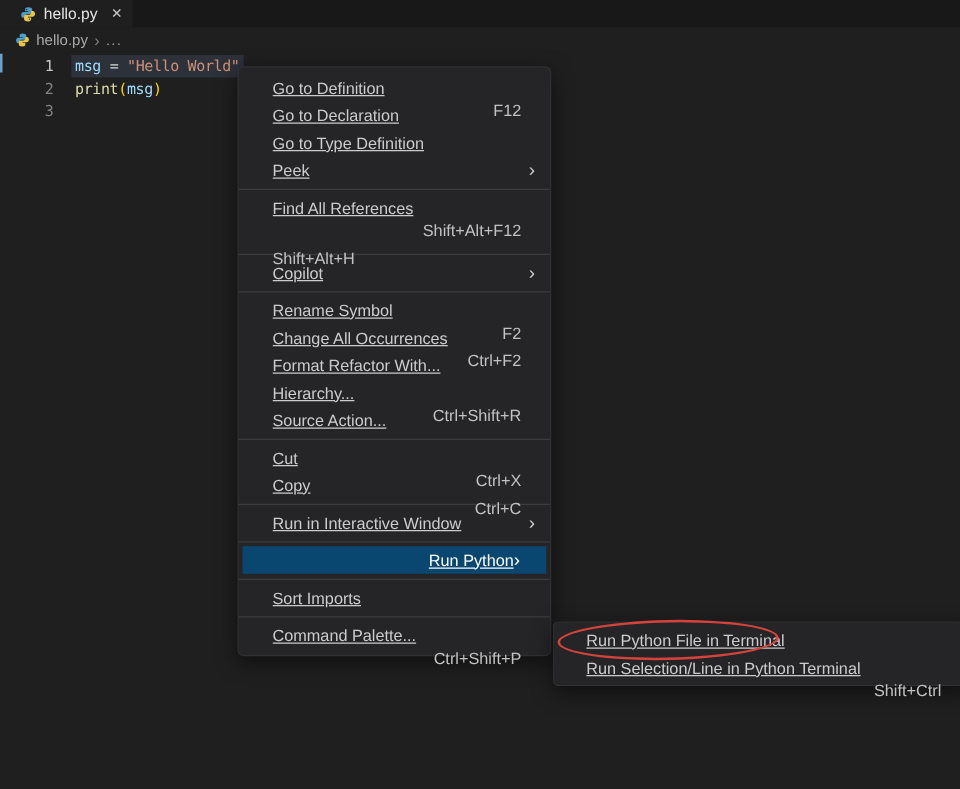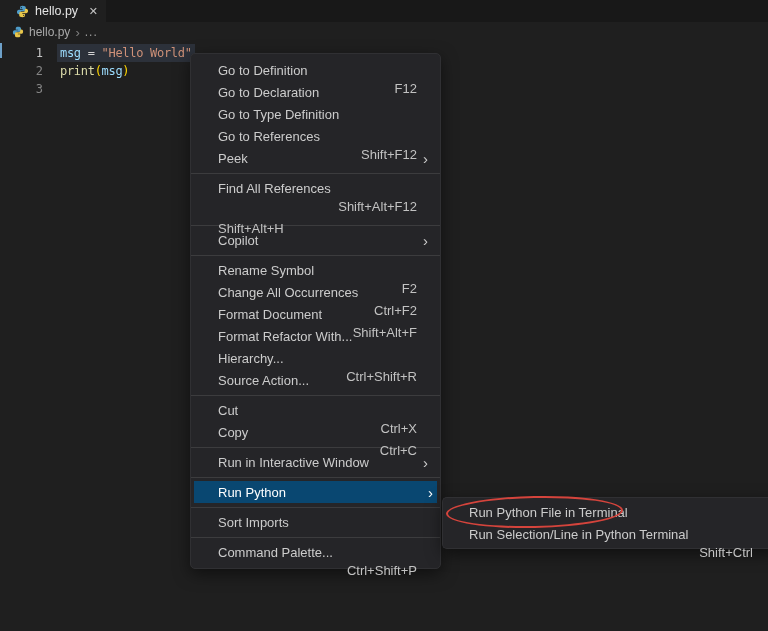--- a/index.html
+++ b/index.html
@@ -67,26 +67,26 @@
     box-shadow:0 5px 16px rgba(0,0,0,.5);
     padding:5px 0; font-size:13px; color:#cccccc;
   }
   #context-menu { left:190px; top:53px; width:251px; }
   #run-python-submenu { left:442px; top:497px; width:334px; padding:3px 0; border-radius:5px 0 0 5px; border-right:none; }
 
   .menu-item {
     height:22px; display:flex; align-items:center;
     padding:0 10px 0 27px; cursor:pointer; white-space:nowrap;
   }
-  .mi-label { flex:1 1 auto; overflow:hidden; }
+  .mi-label { flex:1 1 auto; overflow:hidden;text-decoration:underline; }
   .mi-shortcut { padding-right:13px; color:#c2c2c2;margin-top:36px; }
   .mi-arrow { color:#cccccc; font-size:15px; line-height:1; padding-right:2px; }
   .menu-item.highlighted {
     background:#094771; color:#ffffff; border-radius:0;
-    margin:0 3px; padding-left:24px; padding-right:2px;
+    margin:0 3px; padding-left:24px; padding-right:19px;text-align:right;
   }
   .menu-item.highlighted .mi-shortcut, .menu-item.highlighted .mi-arrow { color:#ffffff; }
   .menu-sep { height:1px; background:#3c3c3e; margin:3.5px 0; }
 
   #run-python-submenu .menu-item { padding-left:26px; }
 
   
   .annotation-ellipse {
     position:absolute; left:446px; top:496px; width:177px; height:32px;
     border:2px solid #d5443c; border-radius:50%;
@@ -138,24 +138,20 @@
       <span class="mi-label">Go to Definition</span>
       <span class="mi-shortcut">F12</span>
     </div>
     <div class="menu-item">
       <span class="mi-label">Go to Declaration</span>
     </div>
     <div class="menu-item">
       <span class="mi-label">Go to Type Definition</span>
     </div>
     <div class="menu-item">
-      <span class="mi-label">Go to References</span>
-      <span class="mi-shortcut">Shift+F12</span>
-    </div>
-    <div class="menu-item">
       <span class="mi-label">Peek</span>
       <span class="mi-arrow">›</span>
     </div>
     <div class="menu-sep"></div>
     <div class="menu-item">
       <span class="mi-label">Find All References</span>
       <span class="mi-shortcut">Shift+Alt+F12</span>
     </div>
     <div class="menu-item">
       <span class="mi-shortcut">Shift+Alt+H</span>
@@ -168,24 +164,20 @@
     <div class="menu-sep"></div>
     <div class="menu-item">
       <span class="mi-label">Rename Symbol</span>
       <span class="mi-shortcut">F2</span>
     </div>
     <div class="menu-item">
       <span class="mi-label">Change All Occurrences</span>
       <span class="mi-shortcut">Ctrl+F2</span>
     </div>
     <div class="menu-item">
-      <span class="mi-label">Format Document</span>
-      <span class="mi-shortcut">Shift+Alt+F</span>
-    </div>
-    <div class="menu-item">
       <span class="mi-label">Format Refactor With...</span>
     </div>
     <div class="menu-item">
       <span class="mi-label">Hierarchy...</span>
       <span class="mi-shortcut">Ctrl+Shift+R</span>
     </div>
     <div class="menu-item">
       <span class="mi-label">Source Action...</span>
     </div>
     <div class="menu-sep"></div>

